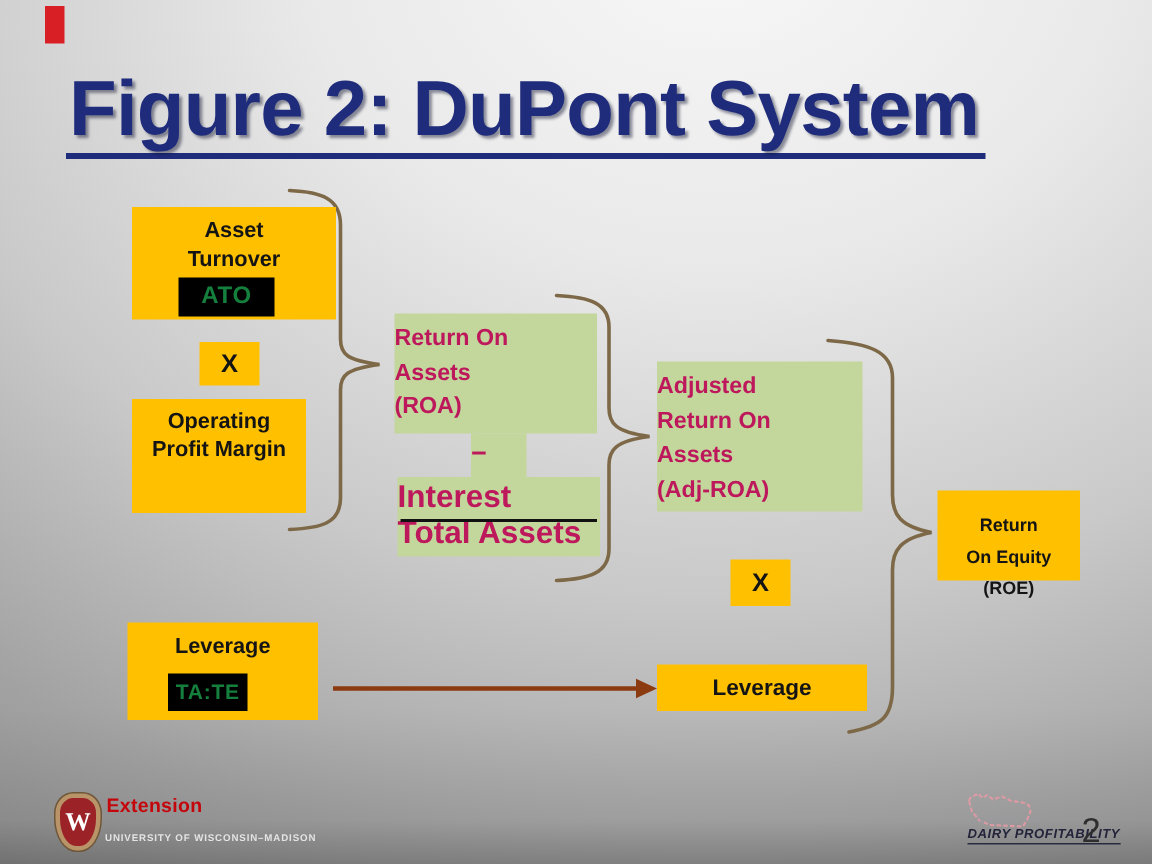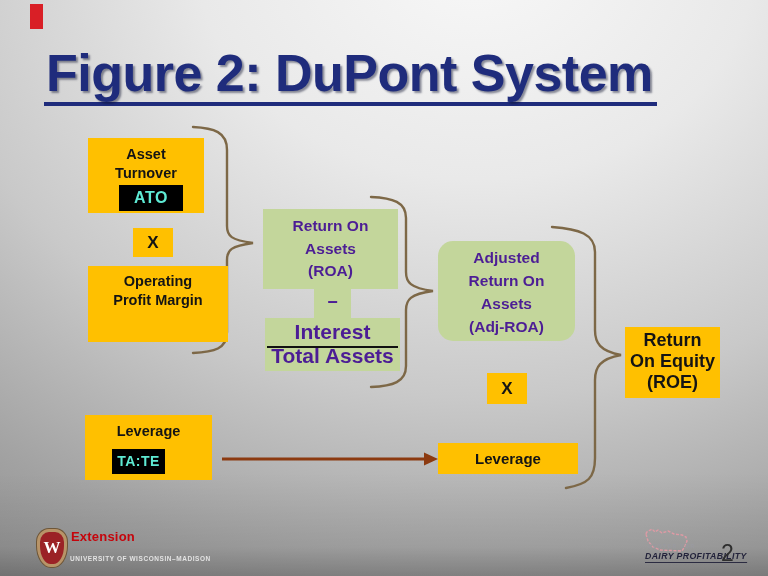--- a/index.html
+++ b/index.html
@@ -15,39 +15,39 @@
   #red-marker{left:30px;top:4px;width:13px;height:25px;background:#d91f26;}
   
   #title{
     left:44px;top:46px;display:inline-block;
     font-size:52px;font-weight:800;letter-spacing:-0.5px;color:#1f2c7c;
     text-shadow:2px 2px 2px rgba(10,15,45,0.45);
     border-bottom:4px solid #1f2c7c;padding:0 4px 1px 2px;line-height:1.05;
   }
   
   .ybox{background:#ffc000;color:#141414;font-weight:700;text-align:center;}
-  .gbox{background:#c3d69b;color:#4c1d95;font-weight:700;text-align:center;}
-  .chip{background:#000;color:#5eead4;font-weight:700;text-align:center;}
+  .gbox{background:#c3d69b;color:#be185d;font-weight:700;}
+  .chip{background:#000;color:#15803d;font-weight:700;text-align:center;}
   .ln{display:block;}
   
-  #box-asset-turnover{left:88px;top:138px;width:116px;height:75px;font-size:14.5px;line-height:19px;padding-top:7px;}
+  #box-asset-turnover{left:88px;top:138px;width:136px;height:75px;font-size:14.5px;line-height:19px;padding-top:7px;}
   #chip-ato{left:31px;top:47px;width:64px;height:26px;font-size:16px;line-height:26px;letter-spacing:0.5px;}
   #box-x1{left:133px;top:228px;width:40px;height:29px;font-size:17px;line-height:29px;}
-  #box-opm{left:88px;top:266px;width:140px;height:76px;font-size:14.5px;line-height:19px;padding-top:6px;}
+  #box-opm{left:88px;top:266px;width:116px;height:76px;font-size:14.5px;line-height:19px;padding-top:6px;}
   #chip-opm{left:26px;top:47px;width:80px;height:27px;font-size:16px;line-height:27px;letter-spacing:0.5px;}
   #box-roa{left:263px;top:209px;width:135px;height:80px;font-size:15.5px;line-height:22.5px;padding-top:6px;}
   #box-minus{left:314px;top:289px;width:37px;height:29px;font-size:18px;line-height:27px;}
   #box-interest{left:265px;top:318px;width:135px;height:53px;font-size:21px;line-height:24px;padding-top:2px;}
   #fraction-bar{left:2px;top:28px;width:131px;height:0;border-top:2px solid #111;}
-  #box-adj-roa{left:438px;top:241px;width:137px;height:100px;font-size:15.5px;line-height:23px;padding-top:5px;border-radius:15px;}
+  #box-adj-roa{left:438px;top:241px;width:137px;height:100px;font-size:15.5px;line-height:23px;padding-top:5px;}
   #box-x2{left:487px;top:373px;width:40px;height:31px;font-size:17px;line-height:31px;}
   #box-leverage-left{left:85px;top:415px;width:127px;height:65px;font-size:14.5px;line-height:18px;padding-top:7px;}
   #chip-tate{left:27px;top:34px;width:53px;height:25px;font-size:14px;line-height:25px;letter-spacing:0.5px;}
   #box-leverage-right{left:438px;top:443px;width:140px;height:31px;font-size:15px;line-height:31px;}
-  #box-roe{left:625px;top:327px;width:95px;height:71px;font-size:18px;line-height:21px;padding-top:3px;}
+  #box-roe{left:625px;top:327px;width:95px;height:60px;font-size:12px;line-height:21px;padding-top:13px;}
   
   #connectors{left:0;top:0;width:768px;height:576px;pointer-events:none;}
   
   #crest{left:37px;top:529px;width:30px;height:38px;background:#9b2226;border:3px solid #b89468;
          border-radius:40% 40% 46% 46% / 34% 34% 56% 56%;color:#fff;text-align:center;
          font-family:"Liberation Serif","DejaVu Serif",serif;font-weight:700;font-size:17px;line-height:31px;
          box-shadow:0 0 0 1px #6e5638;}
   #ext-word{left:71px;top:529px;font-size:13px;font-weight:600;color:#c5050c;letter-spacing:0.2px;}
   #uw-line{left:70px;top:555px;font-size:9px;font-weight:600;color:#e3e3e3;letter-spacing:0.8px;
            transform:scale(0.72);transform-origin:left top;white-space:nowrap;}

